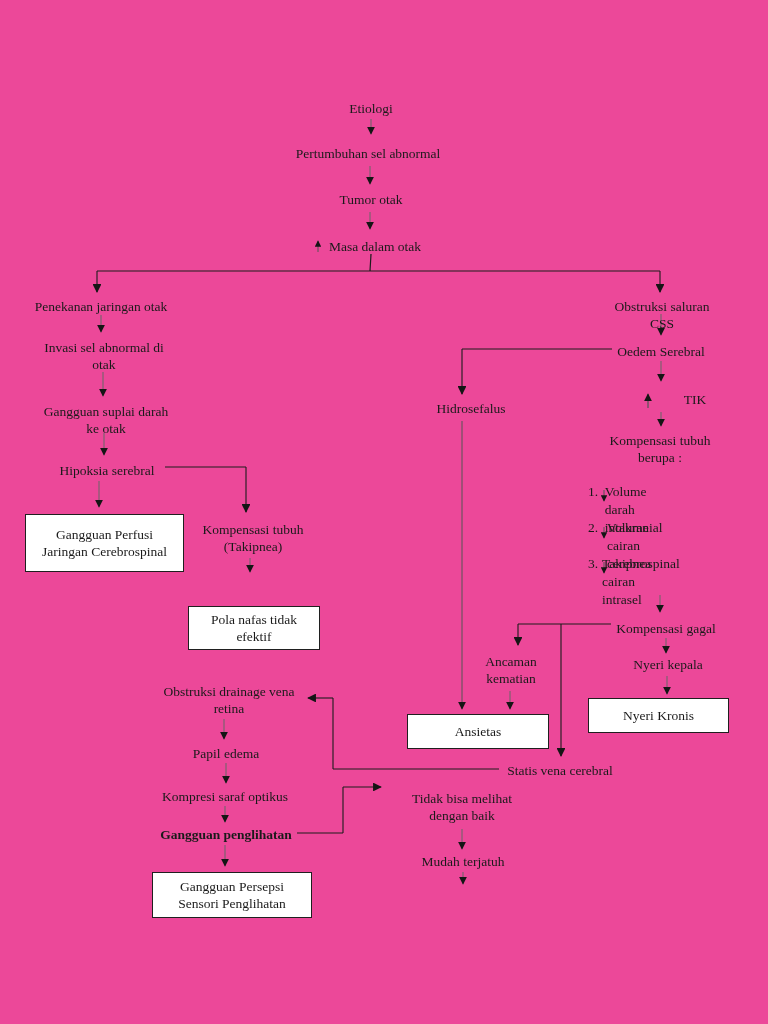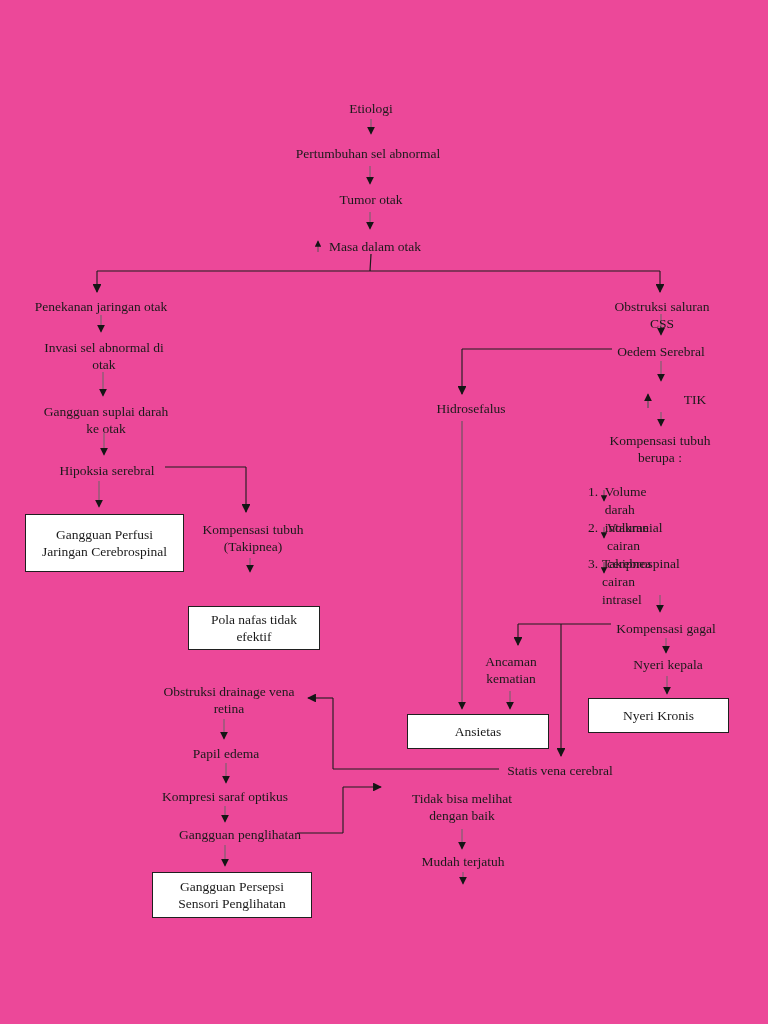--- a/index.html
+++ b/index.html
@@ -211,21 +211,21 @@
   <div class="node" style="left:471px;top:400px;">Hidrosefalus</div>
   <div class="node" style="left:511px;top:653px;">Ancaman
 kematian</div>
   <div class="box" style="left:407px;top:714px;width:140px;height:33px;">Ansietas</div>
   <div class="node" style="left:560px;top:762px;">Statis vena cerebral</div>
 
   <div class="node" style="left:229px;top:683px;">Obstruksi drainage vena
 retina</div>
   <div class="node" style="left:226px;top:745px;">Papil edema</div>
   <div class="node" style="left:225px;top:788px;text-align:right;">Kompresi saraf optikus</div>
-  <div class="node" style="left:240px;top:826px;">Gangguan penglihatan</div>
+  <div class="node" style="left:226px;top:826px;font-weight:bold;">Gangguan penglihatan</div>
   <div class="box" style="left:152px;top:872px;width:158px;height:44px;">Gangguan Persepsi
 Sensori Penglihatan</div>
 
   <div class="node" style="left:462px;top:790px;">Tidak bisa melihat
 dengan baik</div>
   <div class="node" style="left:463px;top:853px;">Mudah terjatuh</div>
 
 </div>
 
 </body></html>

